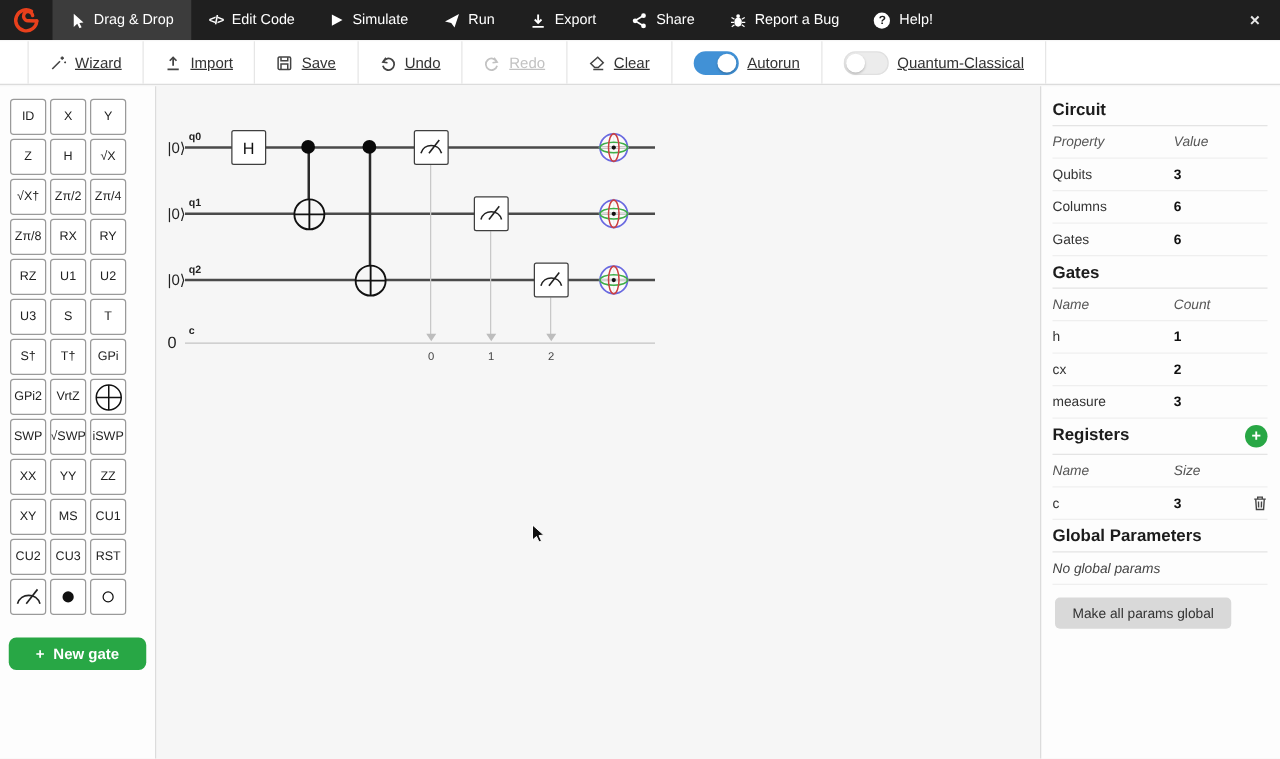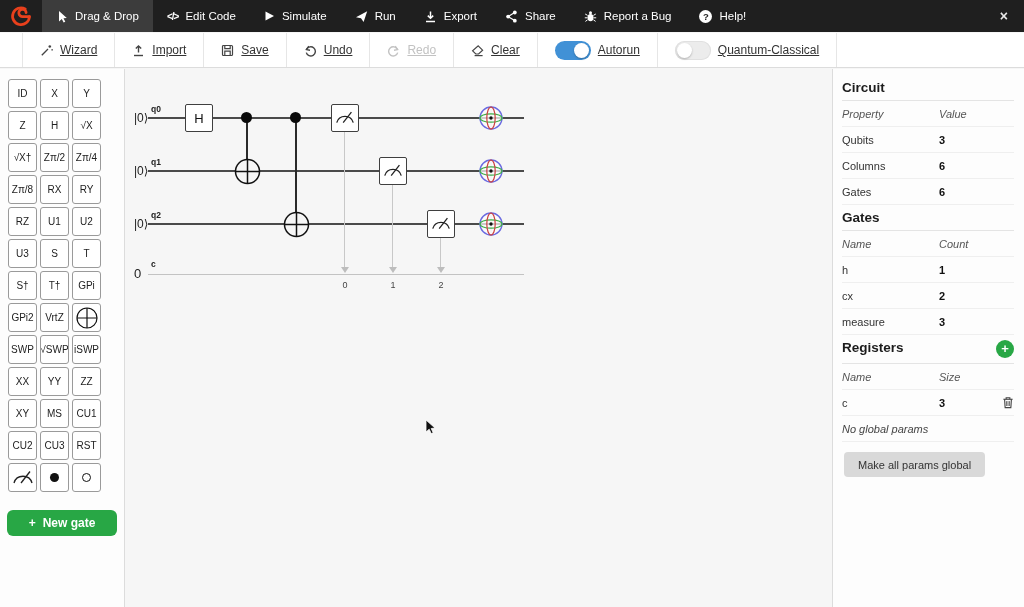--- a/index.html
+++ b/index.html
@@ -411,15 +411,18 @@
       <svg width="12" height="13" viewBox="0 0 13 14" fill="none" stroke="#444" stroke-width="1.2">
           <path d="M1.5 3.5 h10"></path>
           <path d="M4.5 3.5 V1.8 h4 v1.7"></path>
           <path d="M2.8 3.5 l0.6 9 h6.2 l0.6 -9"></path>
           <line x1="5.2" y1="5.5" x2="5.3" y2="10.8"></line>
           <line x1="7.8" y1="5.5" x2="7.7" y2="10.8"></line>
         </svg>
     </button>
   </div>
 
+  <div class="rp-head">
+      <span>Global Parameters</span>
+    </div>
   <div class="empty-note">No global params</div>
   <button class="make-global-btn">Make all params global</button>
 </aside>
 
 </body></html>

